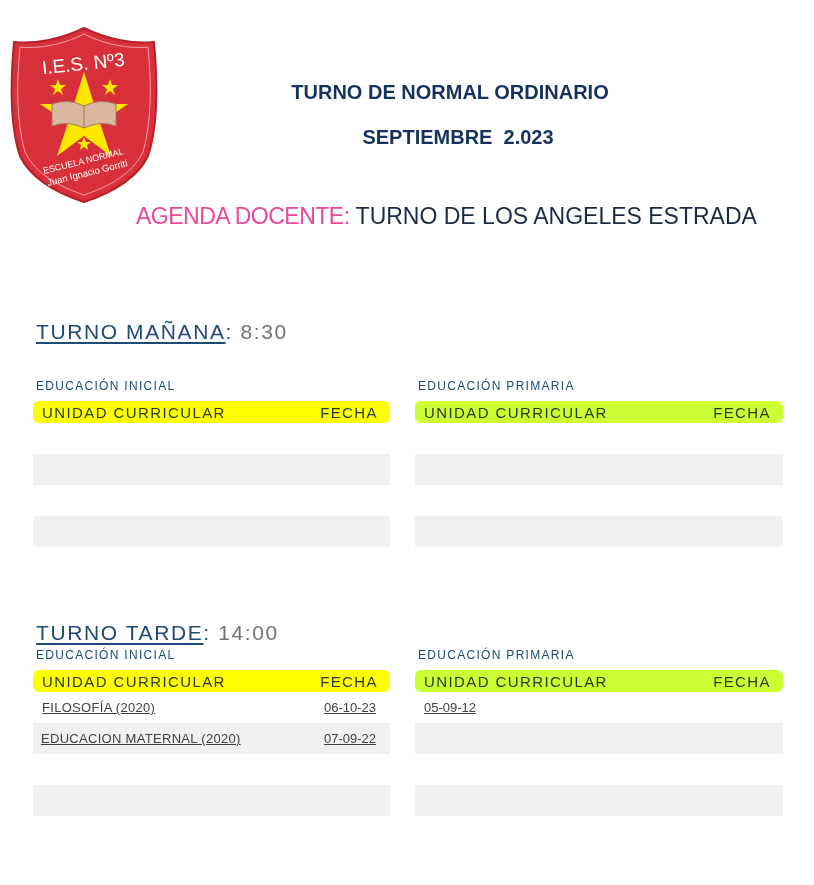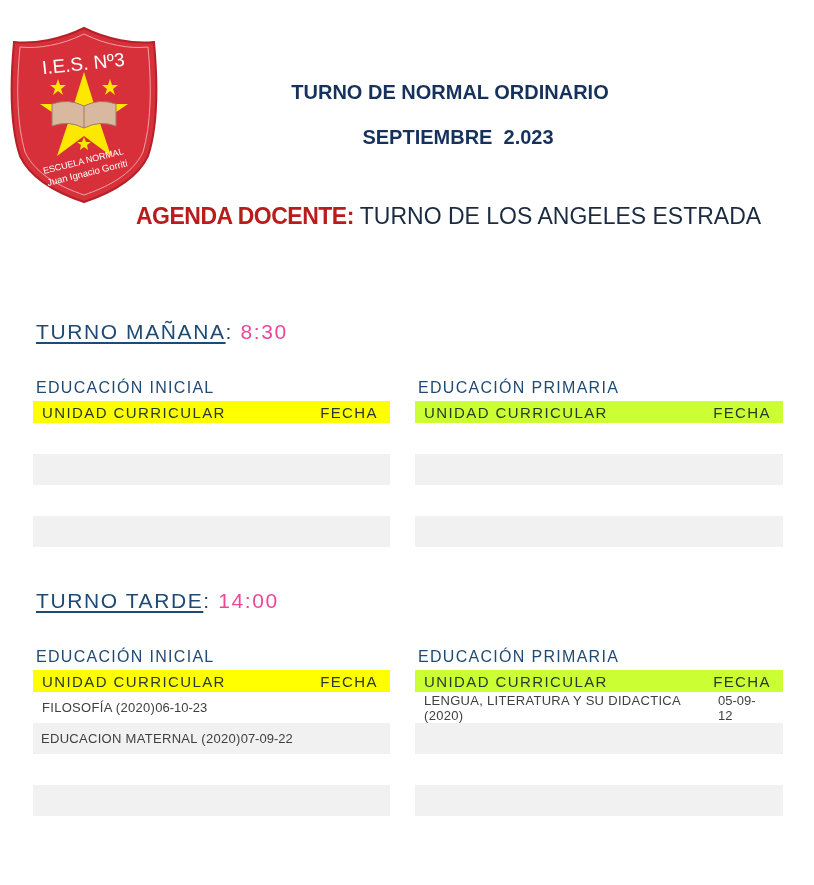--- a/index.html
+++ b/index.html
@@ -2,30 +2,30 @@
 <html><head>
 <meta charset="utf-8">
 <style>
   html, body { margin:0; padding:0; background:#ffffff; }
   body { width:814px; height:885px; position:relative; overflow:hidden; font-family:"Liberation Sans", sans-serif; }
   .logo { position:absolute; left:8px; top:26px; width:152px; height:178px; }
   .title1 { position:absolute; left:0; width:900px; top:81px; text-align:center; font-weight:bold; font-size:20px; color:#16325c; }
   .title2 { position:absolute; left:0; width:900px; top:126px; text-align:center; font-weight:bold; font-size:20px; color:#16325c; }
   .title1 span, .title2 span { }
   .agenda { position:absolute; left:136px; top:203px; font-size:23px; color:#1a2a40; white-space:nowrap; }
-  .agenda .lbl { color:#b91c1c; font-weight:bold; letter-spacing:-0.5px; }
+  .agenda .lbl { color:#ec4899; font-weight:normal; letter-spacing:-0.5px; }
   .turno { position:absolute; left:36px; font-size:21px; letter-spacing:1.6px; color:#1f4a73; white-space:nowrap; }
   .turno .name { text-decoration:underline; text-underline-offset:3px;text-align:right; }
-  .turno .time { color:#ec4899; }
-  .section-title { position:absolute; font-size:16px; letter-spacing:1.3px; color:#1f4a73; white-space:nowrap;text-align:right; }
+  .turno .time { color:#737373; }
+  .section-title { position:absolute; font-size:12px; letter-spacing:1.3px; color:#1f4a73; white-space:nowrap;text-align:right; }
   .tbl { position:absolute; }
-  .tbl .hdr { height:22px; display:flex; justify-content:space-between; align-items:center; padding:0 12px 0 9px; font-size:15px; letter-spacing:1.4px; color:#2a3a2a; }
+  .tbl .hdr { height:22px; display:flex; justify-content:space-between; align-items:center; padding:0 12px 0 9px; font-size:15px; letter-spacing:1.4px; color:#2a3a2a;border-radius:6px; }
   .tbl.yellow .hdr { background:#ffff00; }
   .tbl.lime .hdr { background:#ccff33; }
-  .tbl .row { height:31px; display:flex; align-items:center; padding:0 14px 0 9px; font-size:13px; color:#404040; }
+  .tbl .row { height:31px; display:flex; justify-content:space-between; align-items:center; padding:0 14px 0 9px; font-size:13px; color:#404040;text-decoration:underline; }
   .tbl .row.alt { background:#f1f1f1;padding-left:8px; }
   .tbl .row .uc { letter-spacing:0.3px; }
 </style>
 </head>
 <body>
 
 <div class="logo">
   <svg width="152" height="178" viewBox="0 0 152 178">
     <path d="M76 2 C52 14 26 18 6 16 C2 60 2 100 12 130 C24 155 52 168 76 176 C100 168 128 155 140 130 C150 100 150 60 146 16 C126 18 100 14 76 2 Z" fill="#d8303a" stroke="#b52029" stroke-width="2"></path>
     <path d="M76 8 C54 19 30 23 12 21 C8 62 9 98 17 126 C28 149 53 161 76 169 C99 161 124 149 135 126 C143 98 144 62 140 21 C122 23 98 19 76 8 Z" fill="none" stroke="#f2a0a4" stroke-width="1"></path>
@@ -96,21 +96,21 @@
   <div class="row">
       <span class="uc"></span>
       <span></span>
     </div>
   <div class="row alt">
       <span class="uc"></span>
       <span></span>
     </div>
 </div>
 
-<div class="turno" style="top:589px;">
+<div class="turno" style="top:621px;">
   <span class="name">TURNO TARDE</span><span style="white-space:pre;">: </span><span class="time">14:00</span>
 </div>
 
 <div class="section-title" style="left:36px; top:648px;">EDUCACIÓN INICIAL</div>
 <div class="tbl yellow" style="left:33px; top:670px; width:357px;">
   <div class="hdr">
     <span>UNIDAD CURRICULAR</span>
     <span>FECHA</span>
   </div>
   <div class="row">
@@ -131,21 +131,20 @@
     </div>
 </div>
 
 <div class="section-title" style="left:418px; top:648px;">EDUCACIÓN PRIMARIA</div>
 <div class="tbl lime" style="left:415px; top:670px; width:368px;">
   <div class="hdr">
     <span>UNIDAD CURRICULAR</span>
     <span>FECHA</span>
   </div>
   <div class="row">
-      <span class="uc">LENGUA, LITERATURA Y SU DIDACTICA (2020)</span>
       <span>05-09-12</span>
     </div>
   <div class="row alt">
       <span class="uc"></span>
       <span></span>
     </div>
   <div class="row">
       <span class="uc"></span>
       <span></span>
     </div>

